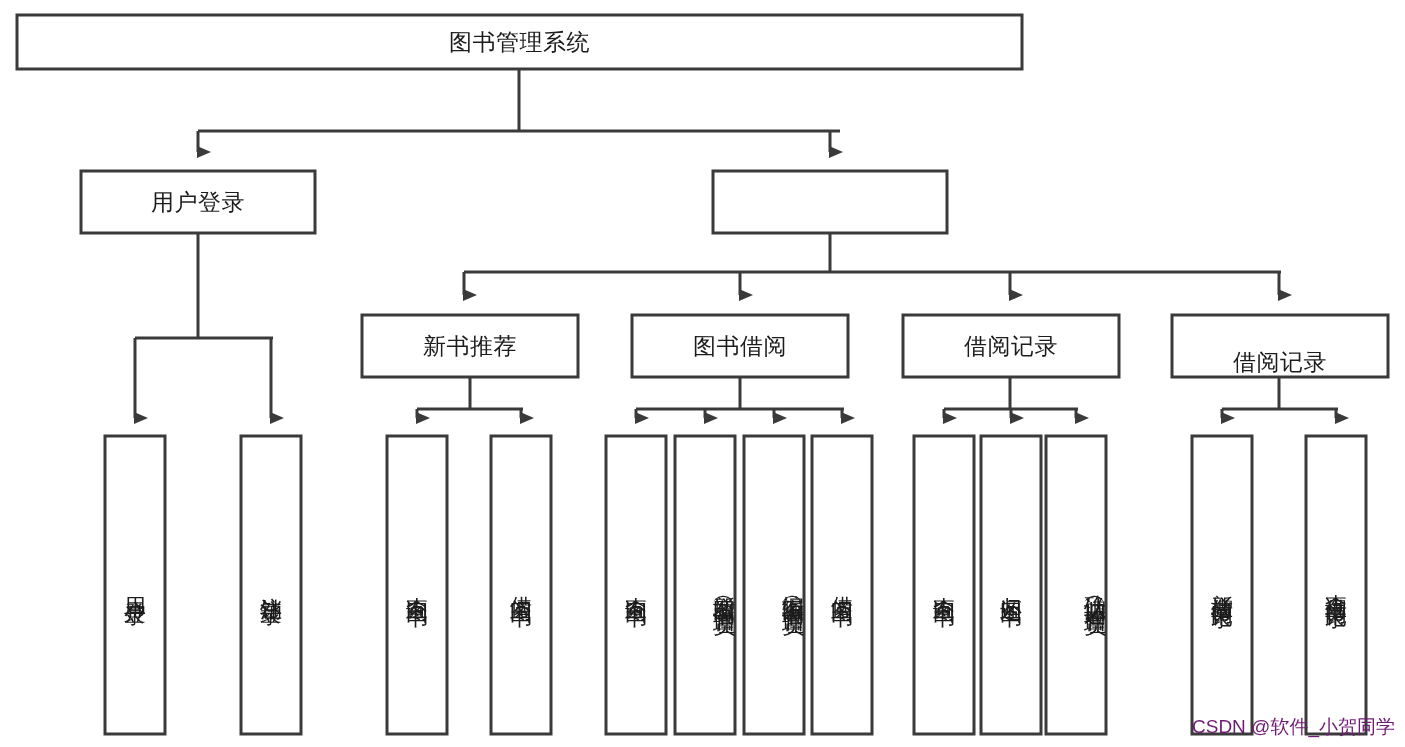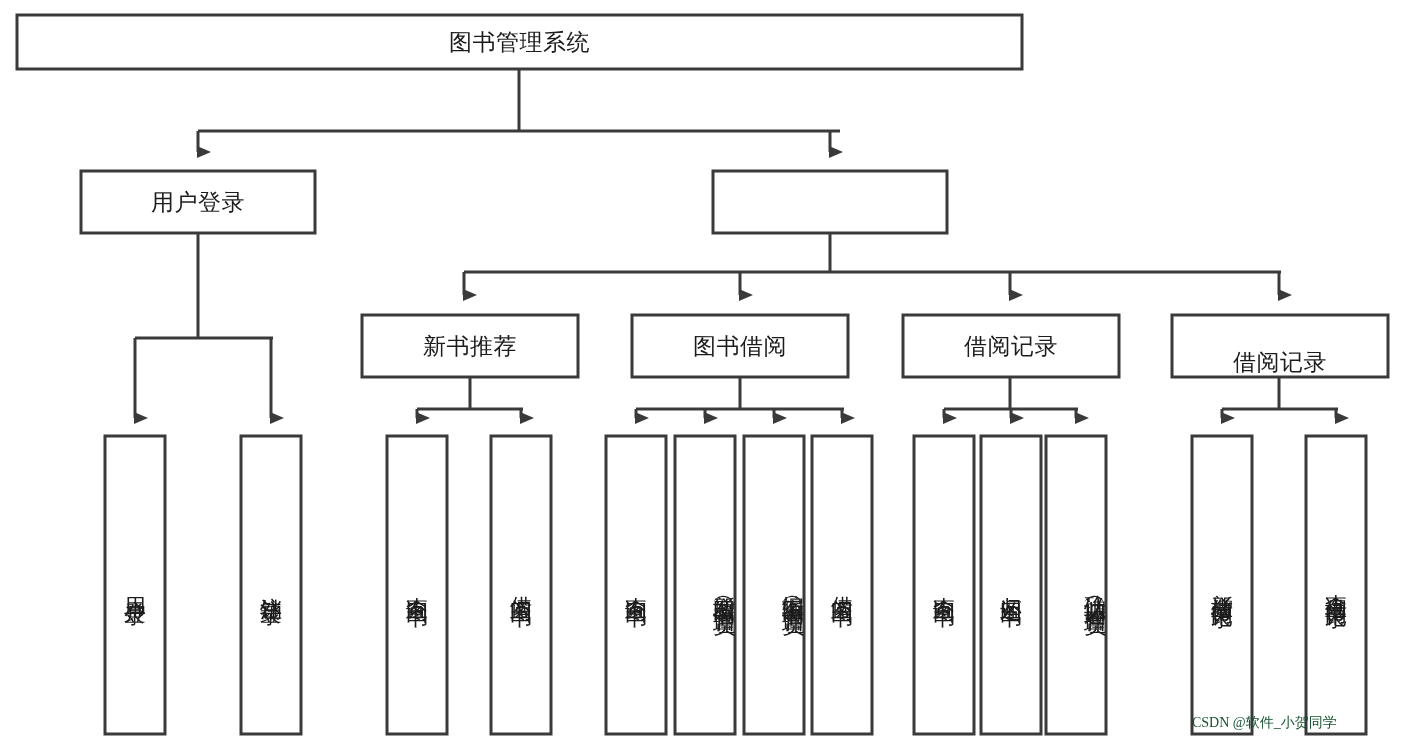--- a/index.html
+++ b/index.html
@@ -60,24 +60,24 @@
     color: #1c1c1c;
     font-size: 22px;
     writing-mode: vertical-rl;
     text-orientation: upright;
     letter-spacing: 3px;
     line-height: 1;
     font-family: "Liberation Sans", "DejaVu Sans", sans-serif;
   }
   .watermark {
     position: absolute;
-    color: #14532d;
-    font-size: 14px;
+    color: #701a75;
+    font-size: 19px;
     white-space: nowrap;
-    font-family: Liberation Serif, serif;
+    font-family: Liberation Sans, sans-serif;
   }
 </style>
 </head>
 <body>
 
 <div id="diagram-root">
 
   <svg id="tree-svg" viewBox="0 0 1405 747">
     <defs>
       <marker id="arrow" viewBox="0 0 12 14" refX="6" refY="13" markerWidth="12" markerHeight="14" orient="auto-start-reverse" markerUnits="userSpaceOnUse">

